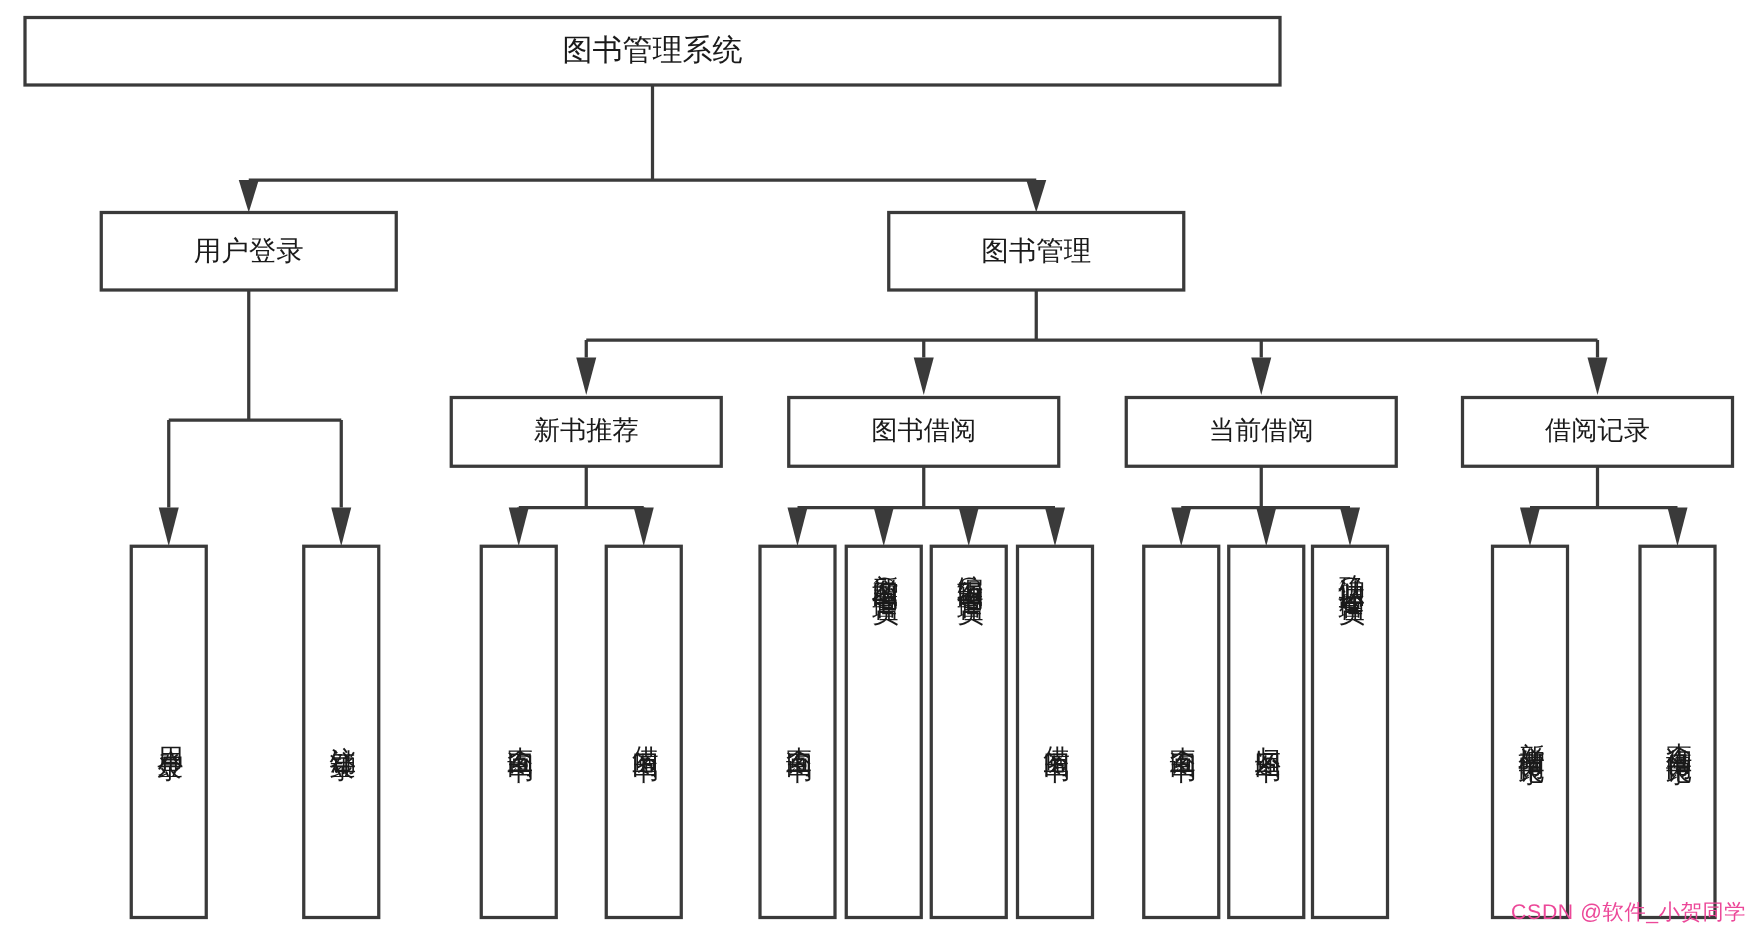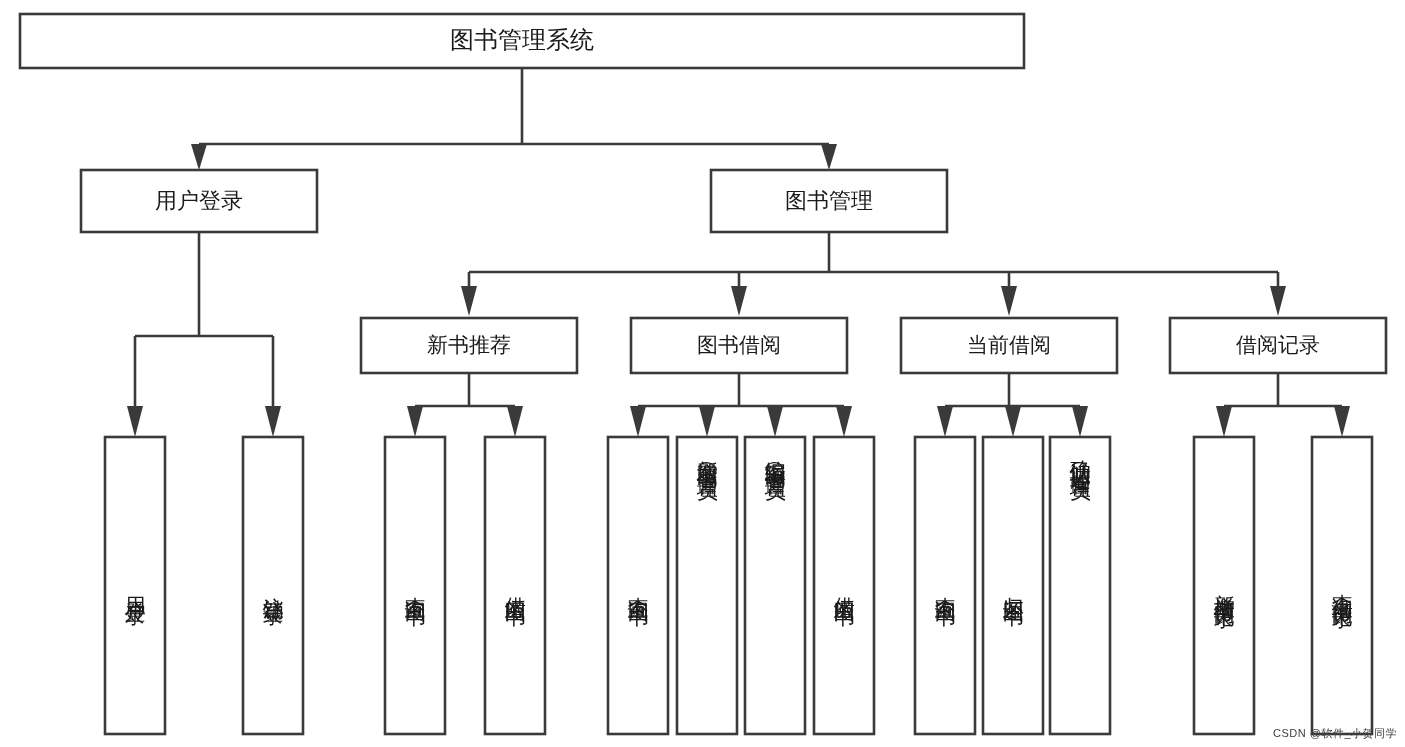--- a/index.html
+++ b/index.html
@@ -63,22 +63,22 @@
     line-height: 1.08;
     letter-spacing: 3px;
     color: #1a1a1a;
     white-space: nowrap;
   }
   .watermark {
     position: absolute;
     right: 8px;
     bottom: 6px;
     font-family: "Liberation Sans", "DejaVu Sans", sans-serif;
-    font-size: 11px;
-    color: #404040;
+    font-size: 17px;
+    color: #ec4899;
     letter-spacing: 0.5px;
     white-space: nowrap;
   }
 </style>
 </head>
 <body>
 
 <div id="diagram-root">
 
   <svg id="tree-svg" viewBox="0 0 1405 747">

